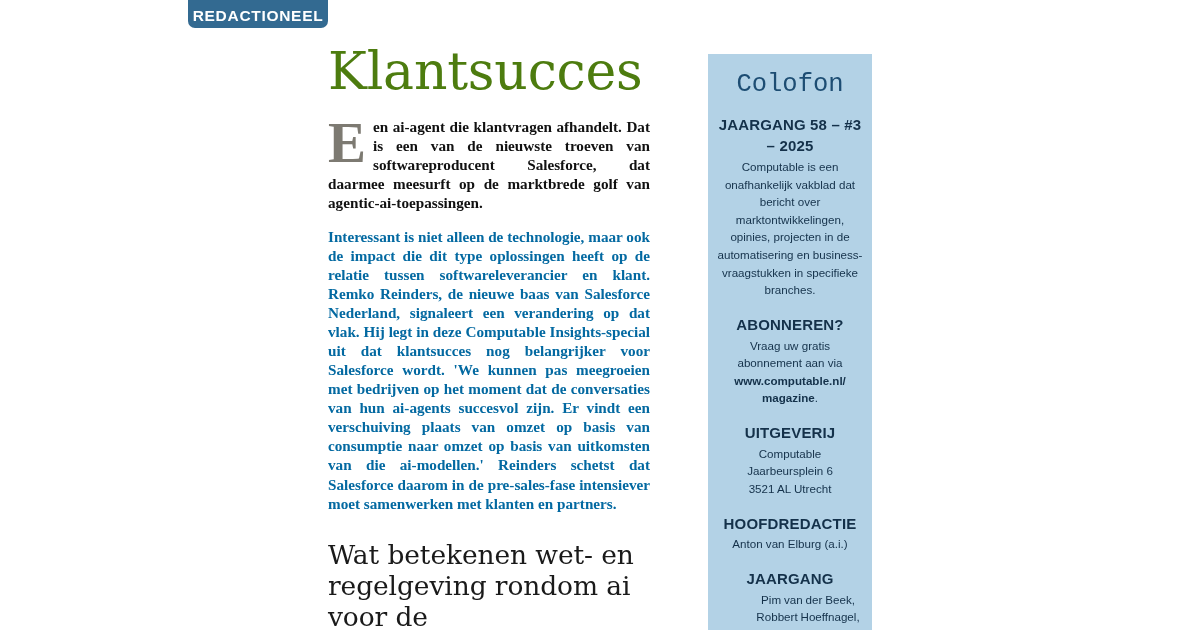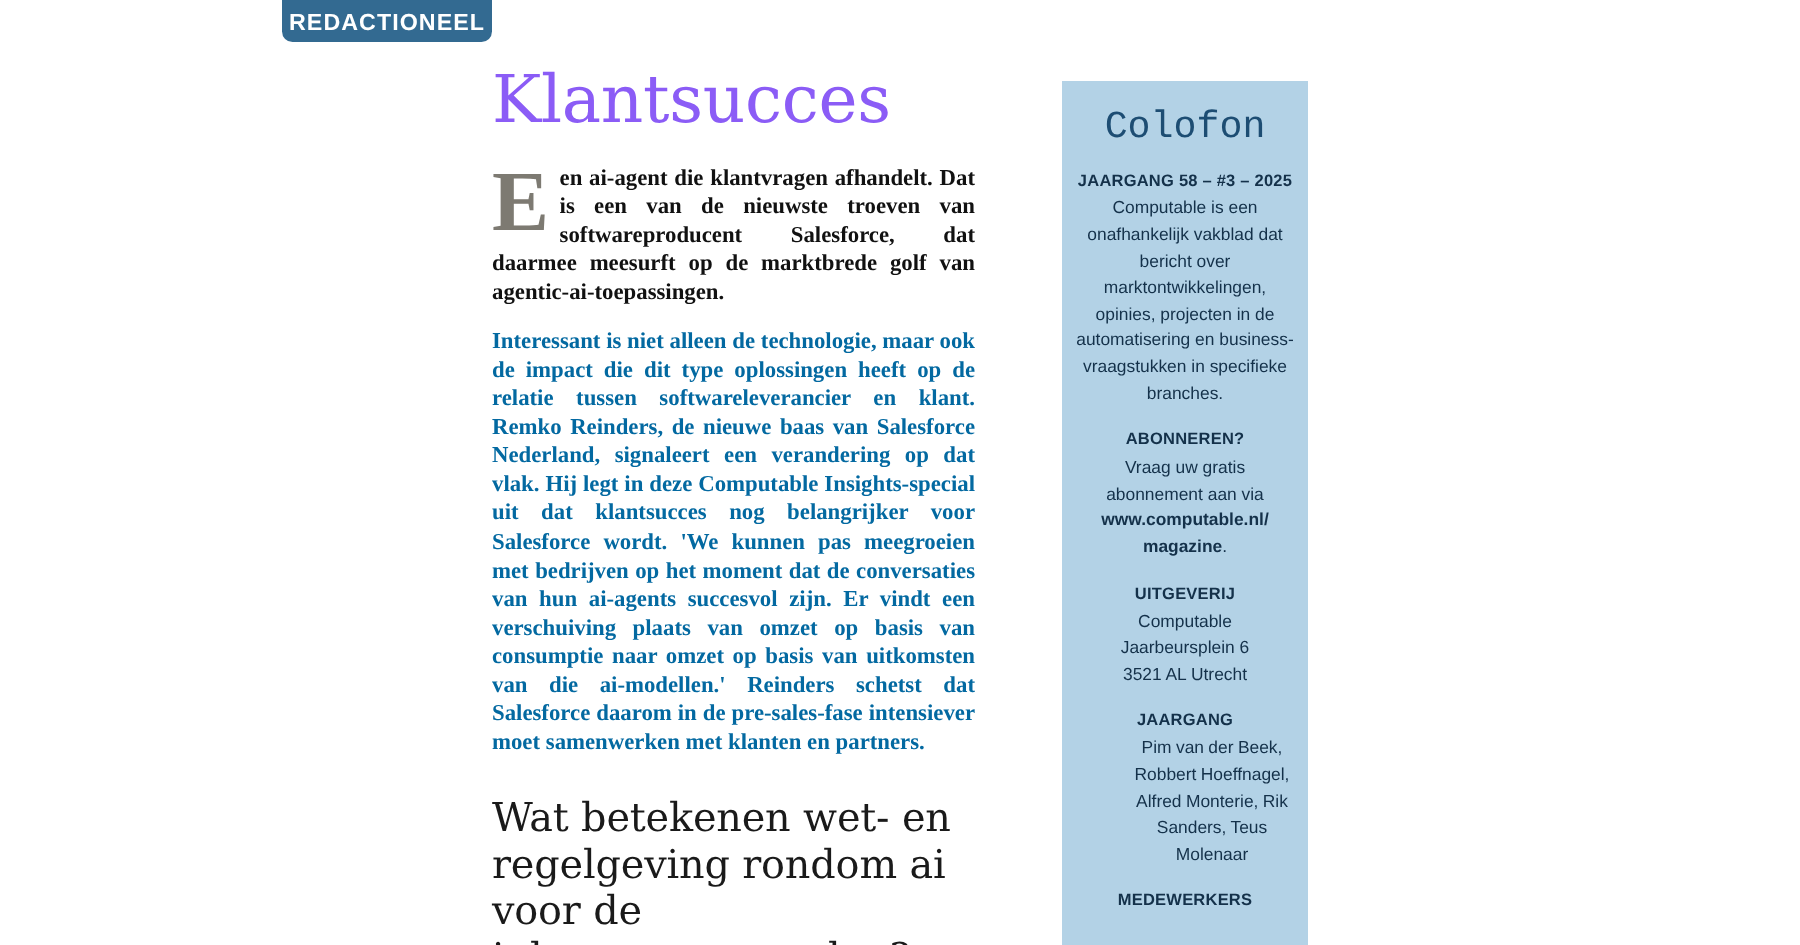--- a/index.html
+++ b/index.html
@@ -52,23 +52,23 @@
   .article {
     position: absolute;
     left: 328px;
     top: 44px;
     width: 322px;
   }
 
   .article-title {
     font-family: "DejaVu Serif", "Liberation Serif", serif;
     font-weight: 300;
-    font-size: 44px;
+    font-size: 52px;
     line-height: 1.06;
-    color: #8b5cf6;
+    color: #4d7c0f;
     margin: 0 0 18px 0;
     letter-spacing: -0.2px;
   }
 
   .lede {
     font-family: "Liberation Serif", "DejaVu Serif", serif;
     font-size: 15.2px;
     line-height: 1.255;
     color: #111111;
     margin: 0 0 14px 0;
@@ -137,21 +137,21 @@
     color: #1d4d73;
     margin: 6px 0 16px 0;
   }
 
   .colofon-block {
     margin: 0 0 15px 0;
   }
   .colofon-heading {
     font-family: "Liberation Sans", sans-serif;
     font-weight: bold;
-    font-size: 11px;
+    font-size: 15px;
     line-height: 1.45;
     color: #14314a;
     letter-spacing: 0.15px;
     margin: 0 0 1px 0;
   }
   .colofon-text {
     font-family: "Liberation Sans", sans-serif;
     font-size: 11.6px;
     line-height: 1.52;
     color: #14314a;
@@ -200,20 +200,24 @@
       <div class="colofon-text"><span>Vraag uw gratis abonnement aan via </span><a href="#" class="colofon-link">www.computable.nl/ magazine</a><span>.</span></div>
     </div>
 
     <div class="colofon-block">
       <div class="colofon-heading">UITGEVERIJ</div>
       <div class="colofon-text">Computable</div>
       <div class="colofon-text">Jaarbeursplein 6</div>
       <div class="colofon-text">3521 AL Utrecht</div>
     </div>
 
+    <div class="colofon-block">
+      <div class="colofon-heading">HOOFDREDACTIE</div>
+      <div class="colofon-text">Anton van Elburg (a.i.)</div>
+    </div>
 
     <div class="colofon-block">
       <div class="colofon-heading">JAARGANG</div>
       <div class="colofon-text nowrap-tight">Pim van der Beek, Robbert Hoeffnagel, Alfred Monterie, Rik Sanders, Teus Molenaar</div>
     </div>
 
     <div class="colofon-block">
       <div class="colofon-heading">MEDEWERKERS</div>
 
     </div>

